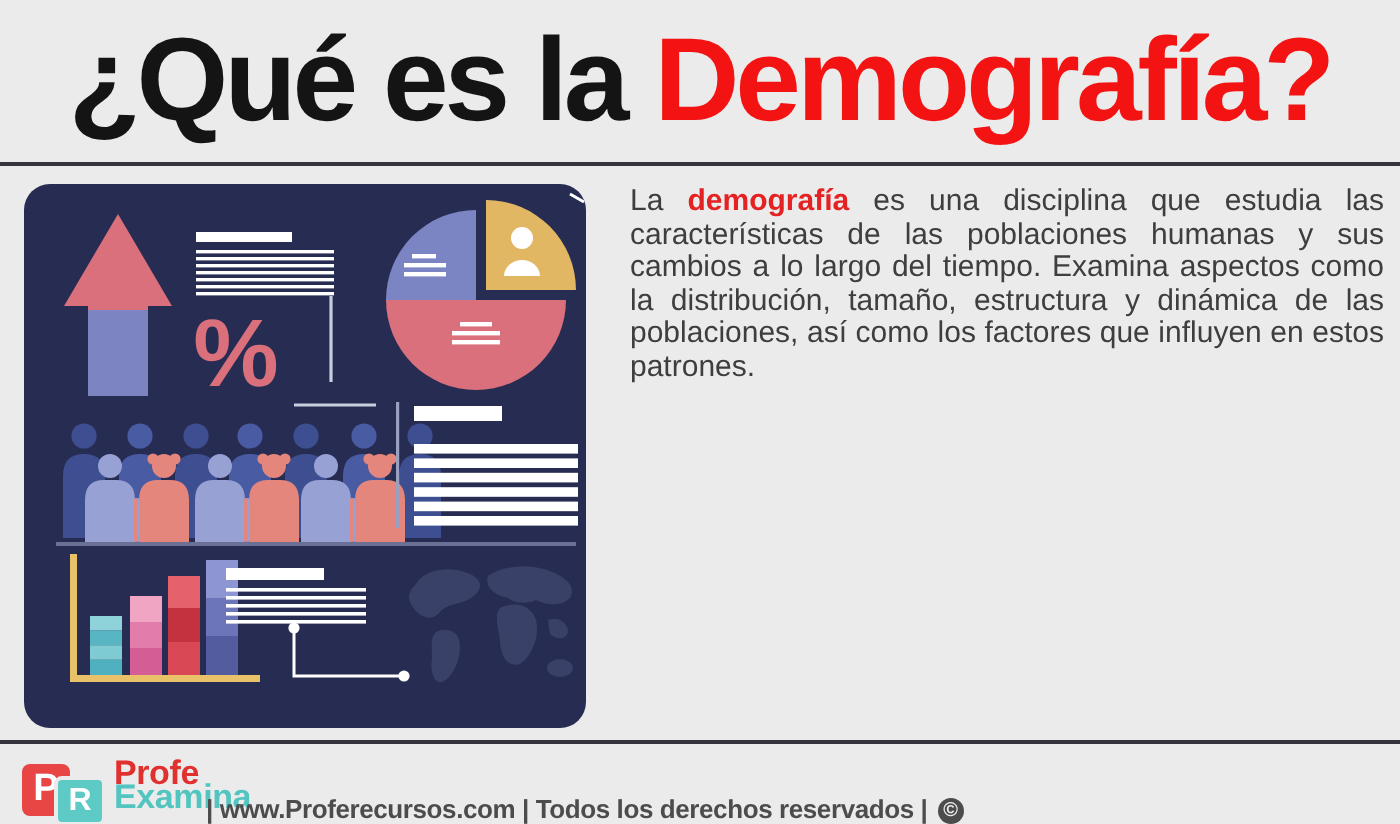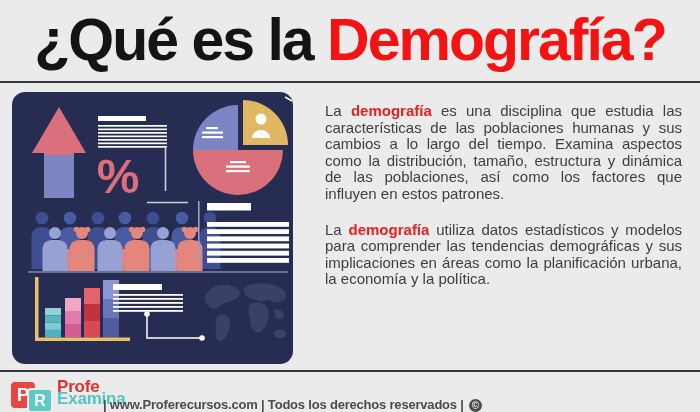--- a/index.html
+++ b/index.html
@@ -13,21 +13,21 @@
   .t-red{color:#f31313;}
   .divider{position:absolute;left:0;width:700px;height:2px;background:#33343c;}
   .top-divider{top:81px;}
   .footer-divider{top:370px;}
 
   
   .panel{position:absolute;left:12px;top:92px;width:281px;height:272px;background:#272c52;border-radius:13px;overflow:hidden;}
   .panel svg{display:block;}
 
   .text-col{position:absolute;left:315px;top:93px;width:377px;color:#3e3e3e;font-size:15px;line-height:16.6px;text-align:justify;}
-  .text-col p{margin:10px;}
+  .text-col p{margin:0;}
   .para-1{margin-bottom:19px !important;}
   .para-2{margin-bottom:22px !important;}
   .kw{color:#e52222;font-weight:bold;}
 
   
   .footer{position:absolute;left:0;top:372px;width:700px;height:40px;background:#ebebeb;}
   .logo-p{position:absolute;left:11px;top:10px;width:24px;height:26px;background:#e84545;border-radius:4px;color:#fff;font-weight:bold;font-size:19px;text-align:center;line-height:26px;z-index:1;}
   .logo-r{position:absolute;left:27px;top:16px;width:22px;height:21px;background:#5ecac5;border-radius:4px;color:#fff;font-weight:bold;font-size:16px;text-align:center;line-height:21px;border:2px solid #ebebeb;z-index:2;box-sizing:content-box;}
   .logo-name{position:absolute;left:57px;top:9px;font-weight:bold;line-height:11.5px;font-size:17px;letter-spacing:-0.2px;}
   .ln-top{display:block;color:#e0312f;}
@@ -226,21 +226,20 @@
         <path d="M232 196 C240 190 256 190 264 194 C272 197 276 202 273 207 C268 212 260 210 256 208 C252 210 246 210 242 207 C236 206 230 202 232 196 Z"></path>
         <path d="M238 212 C246 208 254 211 256 218 C258 226 254 236 248 240 C242 242 238 236 238 228 C237 221 235 216 238 212 Z"></path>
         <path d="M262 218 C268 216 272 220 272 224 C271 228 266 228 263 225 Z"></path>
         <ellipse cx="268" cy="242" rx="6.5" ry="4.5"></ellipse>
       </g>
     </svg>
   </section>
 
   <section class="text-col">
     <p class="para-1"><span>La </span><span class="kw">demografía</span><span> es una disciplina que estudia las características de las poblaciones humanas y sus cambios a lo largo del tiempo. Examina aspectos como la distribución, tamaño, estructura y dinámica de las poblaciones, así como los factores que influyen en estos patrones.</span></p>
-    <p class="para-3"><span>La </span><span class="kw">demografía</span><span> utiliza datos estadísticos y modelos para comprender las tendencias demográficas y sus implicaciones en áreas como la planificación urbana, la economía y la política.</span></p>
   </section>
 
   <div class="divider footer-divider"></div>
   <footer class="footer">
     <div>
       <div class="logo-p">P</div>
       <div class="logo-r">R</div>
       <div class="logo-name">
         <span class="ln-top">Profe</span>
         <span class="ln-bottom">Examina</span>

